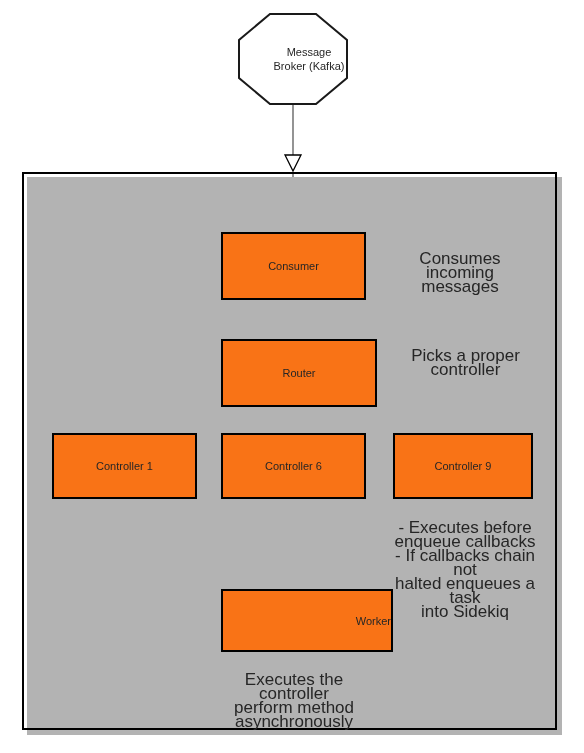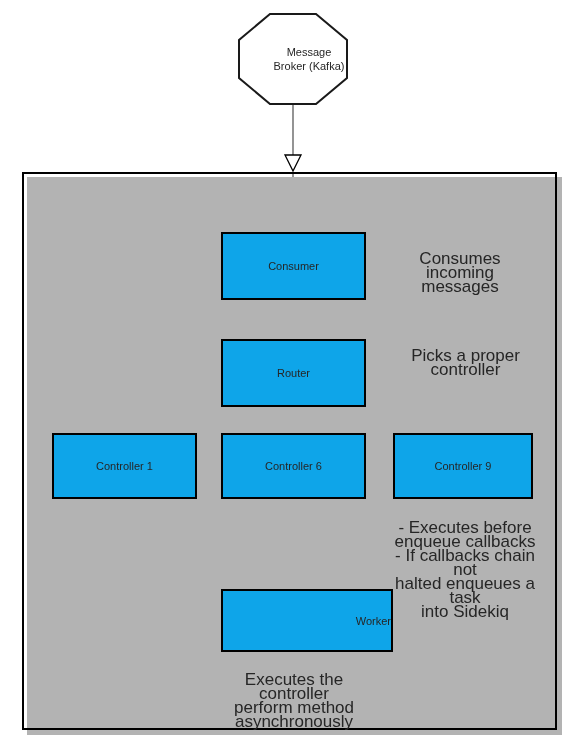--- a/index.html
+++ b/index.html
@@ -23,21 +23,21 @@
     position: absolute;
     left: 0;
     top: 0;
     width: 584px;
     height: 753px;
     overflow: visible;
   }
   .node {
     position: absolute;
     box-sizing: border-box;
-    background: #0ea5e9;
+    background: #f97316;
     border: 2px solid #000000;
     display: flex;
     align-items: center;
     justify-content: center;
     text-align: center;
     font-size: 11px;
     line-height: 14px;
     color: #262626;
     z-index: 3;
   }
@@ -115,21 +115,21 @@
   </div>
 
   <div class="shadow" style="left:226px; top:237px; width:145px; height:68px;"></div>
   <div class="node" style="left:221px; top:232px; width:145px; height:68px;">
     <span>Consumer</span>
   </div>
   <div class="note" style="left:385px; top:252px; width:150px;">Consumes incoming
 messages</div>
 
   <div class="shadow" style="left:226px; top:344px; width:145px; height:68px;"></div>
-  <div class="node" style="left:221px; top:339px; width:145px; height:68px;">
+  <div class="node" style="left:221px; top:339px; width:156px; height:68px;">
     <span>Router</span>
   </div>
   <div class="note" style="left:378px; top:349px; width:175px;">Picks a proper controller</div>
 
   <div class="shadow" style="left:57px; top:438px; width:145px; height:66px;"></div>
   <div class="node" style="left:52px; top:433px; width:145px; height:66px;">
     <span>Controller 1</span>
   </div>
 
   <div class="shadow" style="left:226px; top:438px; width:145px; height:66px;"></div>

